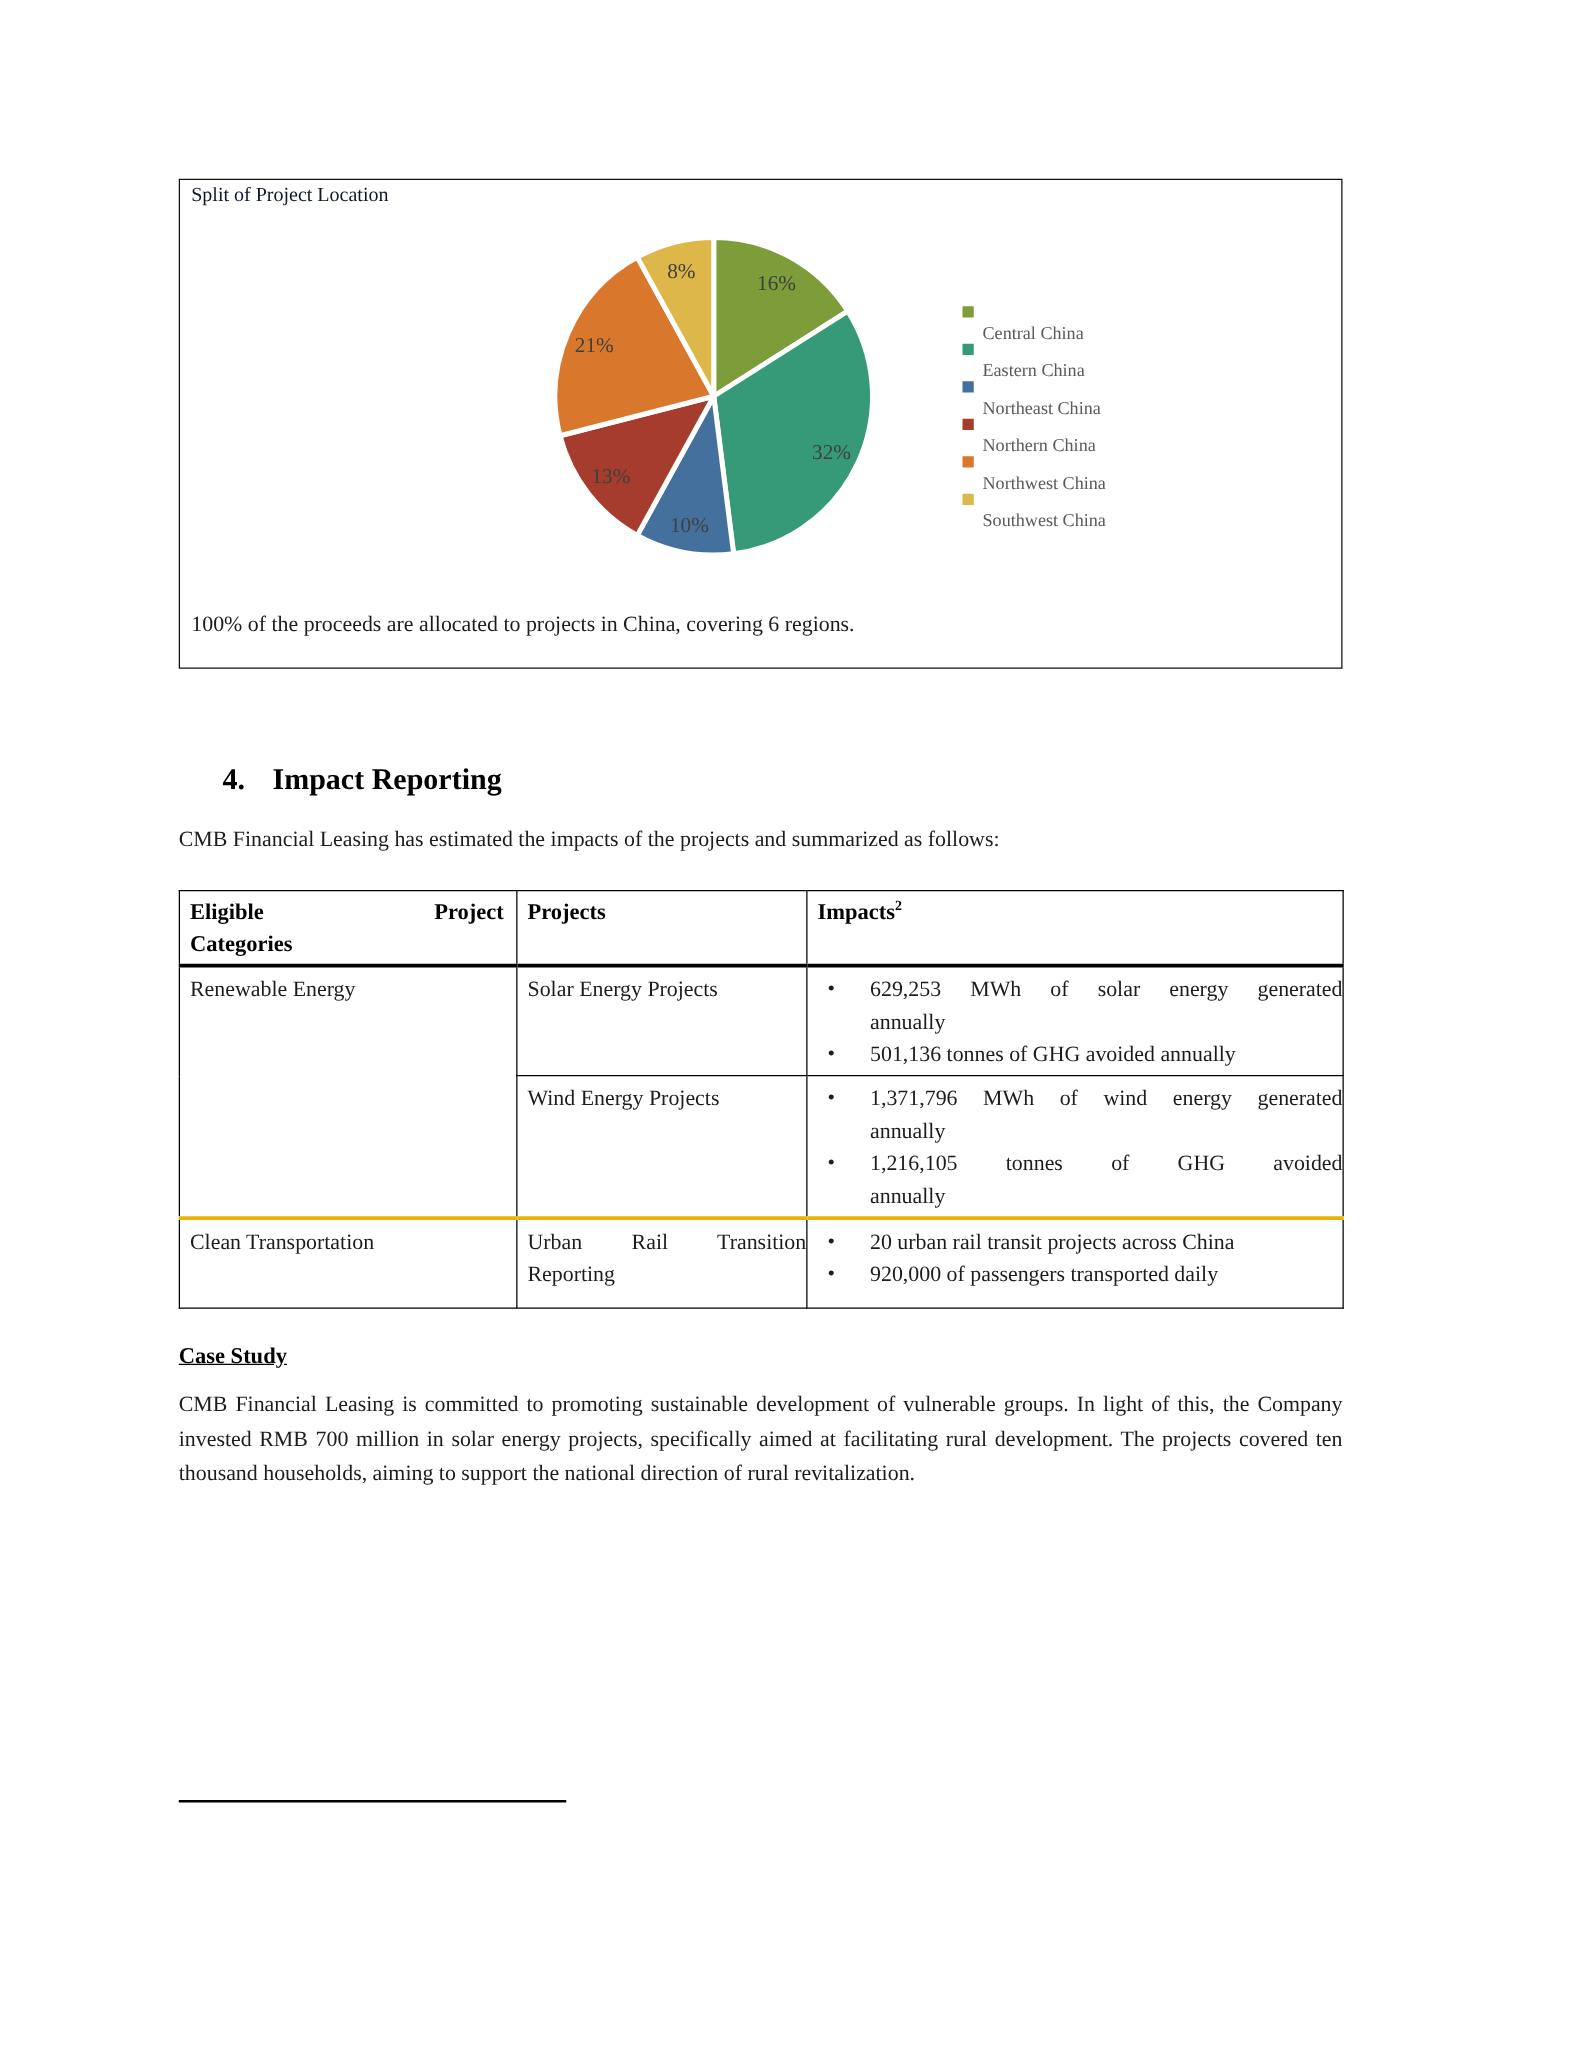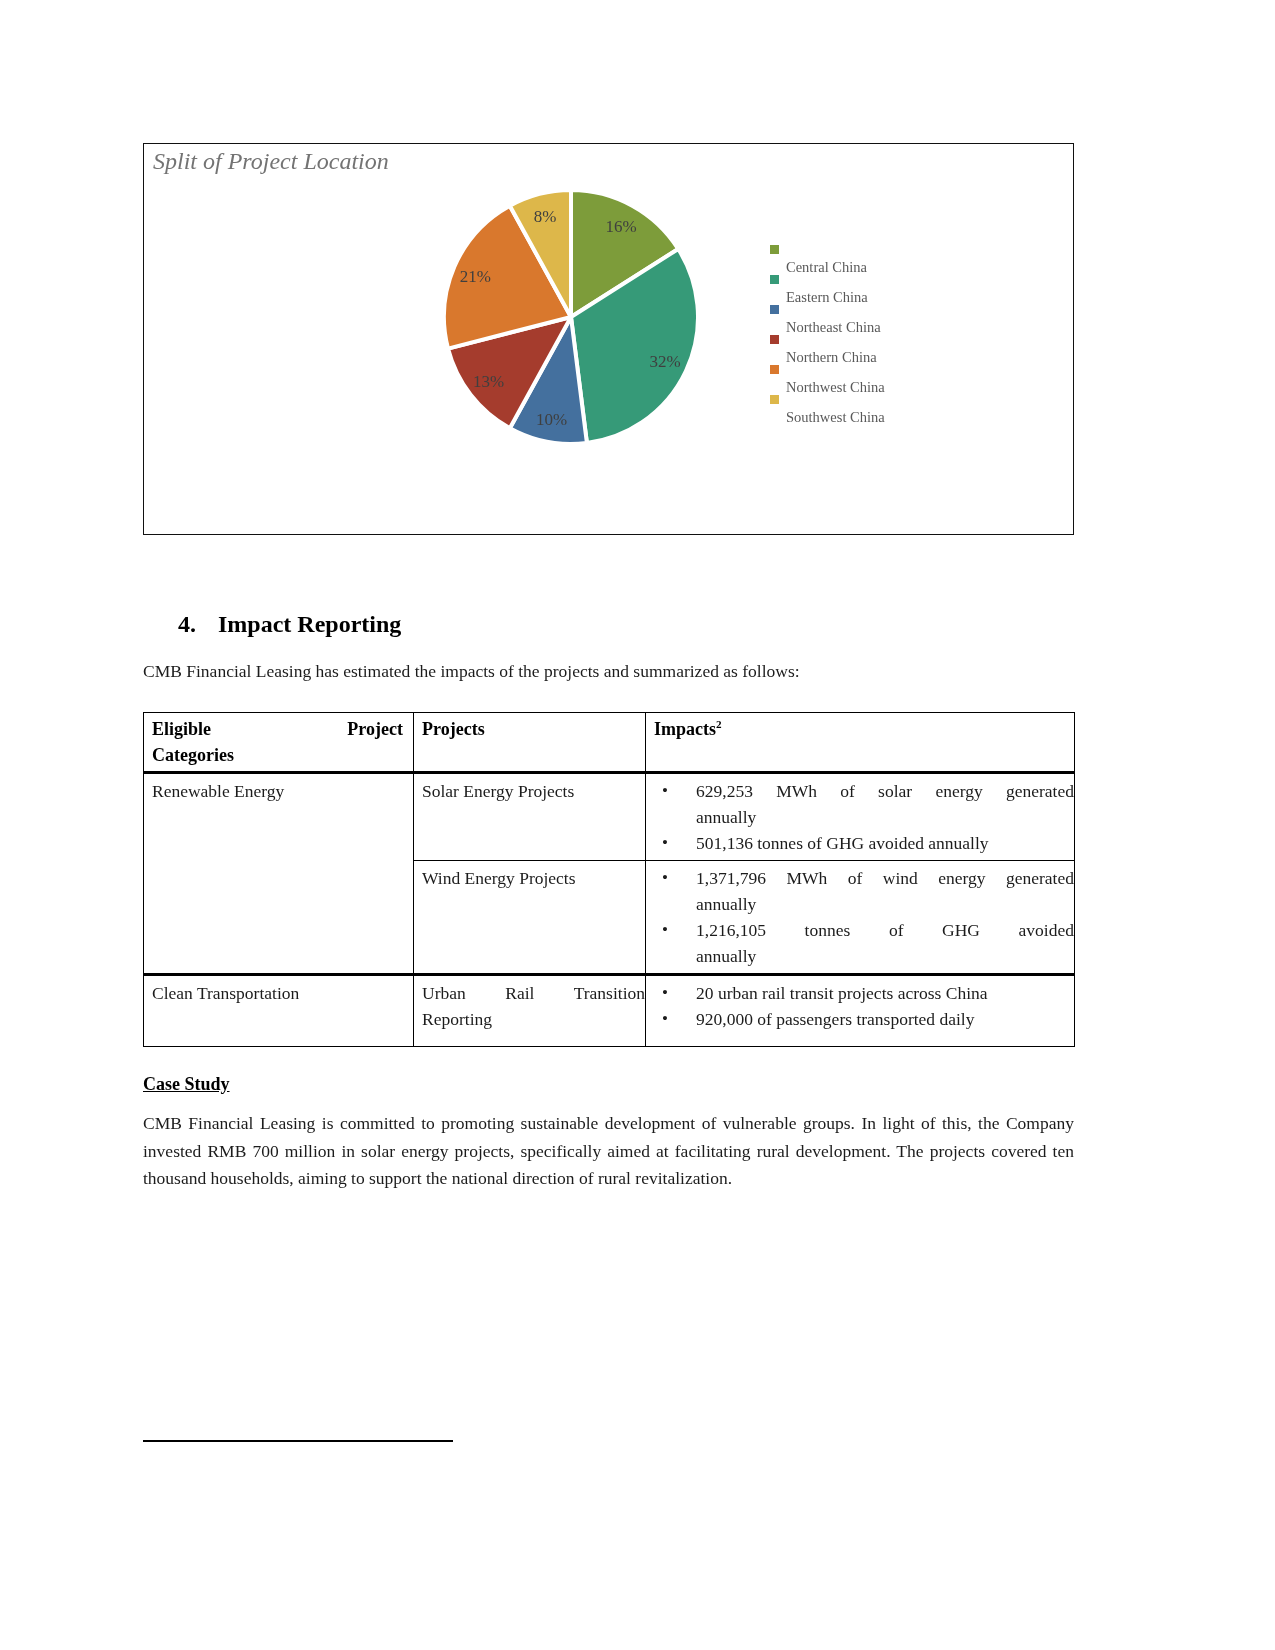--- a/index.html
+++ b/index.html
@@ -19,21 +19,21 @@
   
   .chart-panel {
     position: absolute;
     left: 0; top: 143px;
     width: 931px; height: 392px;
     border: 1.5px solid #111;
     background: #fff;
   }
   .chart-title {
     position: absolute; left: 9px; top: 4px;
-    font-size: 24px; color: #737373; font-style: italic;
+    font-size: 16px; color: #0f172a;
   }
   .pie-svg { position: absolute; left: 292px; top: 38px; }
   .pie-label { font-size: 17px; fill: #3f3f3f; font-family: "Liberation Serif", serif; }
   .chart-legend { position: absolute; left: 626px; top: 90px; }
   .legend-item { height: 30px; display: flex; align-items: center; }
   .legend-swatch { width: 9px; height: 9px; display: inline-block; margin-right: 7px; flex: none; }
   .legend-label { font-size: 14.5px; color: #595959; white-space: nowrap; margin-top: 36px; }
   .chart-caption {
     position: absolute; left: 9px; top: 341px;
     font-size: 17.5px; color: #1c1c1c; line-height: 28px;
@@ -66,21 +66,21 @@
     text-align: left; font-size: 18px; font-weight: bold; color: #000;
     padding: 3px 10px 3px 8px; vertical-align: top;
     border-bottom: 3px solid #000; height: 52px;
   }
   .impact-table th.cat-h { text-align: justify; word-spacing: 30px; }
   .impact-table td { vertical-align: top; padding: 4px 0 4px 8px; }
   .impact-table td.cat { height: 1px; }
   tr.r-solar  td { height: 82px; }
   tr.r-wind   td { height: 110px; }
   tr.r-clean  td { height: 72px; }
-  tr.thick-top td { border-top: 3px solid #000000; }
+  tr.thick-top td { border-top: 3px solid #eab308; }
   td.proj-wrap { text-align: justify; word-spacing: 10px; }
   .imp-cell { padding-left: 0 !important; }
   .imp-cell ul { list-style: none; margin: 0; padding: 0; }
   .imp-cell li {
     position: relative; padding-left: 50px; text-align: justify;
   }
   .imp-cell li::before {
     content: "\2022";
     position: absolute; left: 16px; top: 0;
     font-size: 17px;
@@ -149,20 +149,21 @@
           <div class="legend-item">
             <span class="legend-swatch" style="background: rgb(217, 120, 45);"></span>
             <span class="legend-label" style="color: rgb(89, 89, 89);">Northwest China</span>
           </div>
           <div class="legend-item">
             <span class="legend-swatch" style="background: rgb(221, 183, 74);"></span>
             <span class="legend-label" style="color: rgb(89, 89, 89);">Southwest China</span>
           </div>
         </div>
 
+      <div class="chart-caption">100% of the proceeds are allocated to projects in China, covering 6 regions.</div>
     </div>
 
     <div class="section-heading">
       <span class="num">4.</span><span class="ttl">Impact Reporting</span>
     </div>
 
     <p class="intro">CMB Financial Leasing has estimated the impacts of the projects and summarized as follows:</p>
 
     <table class="impact-table">
       <colgroup>

